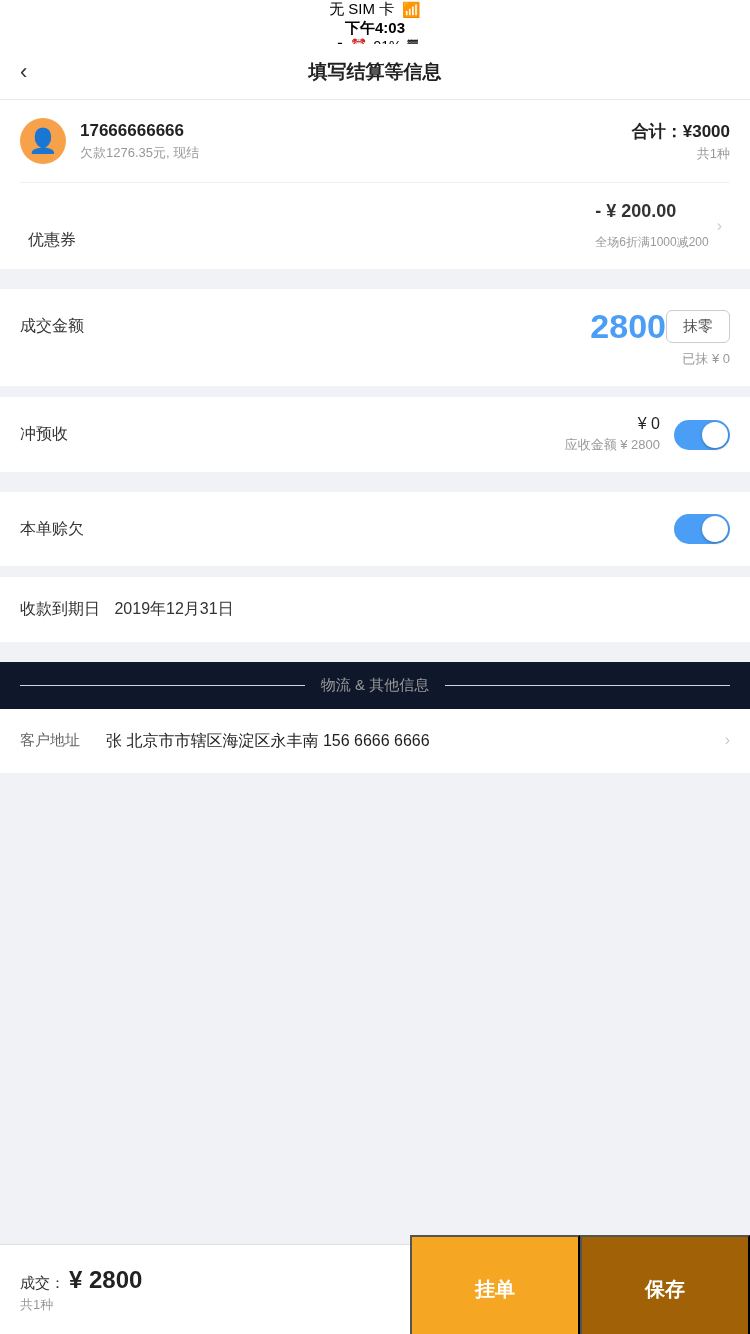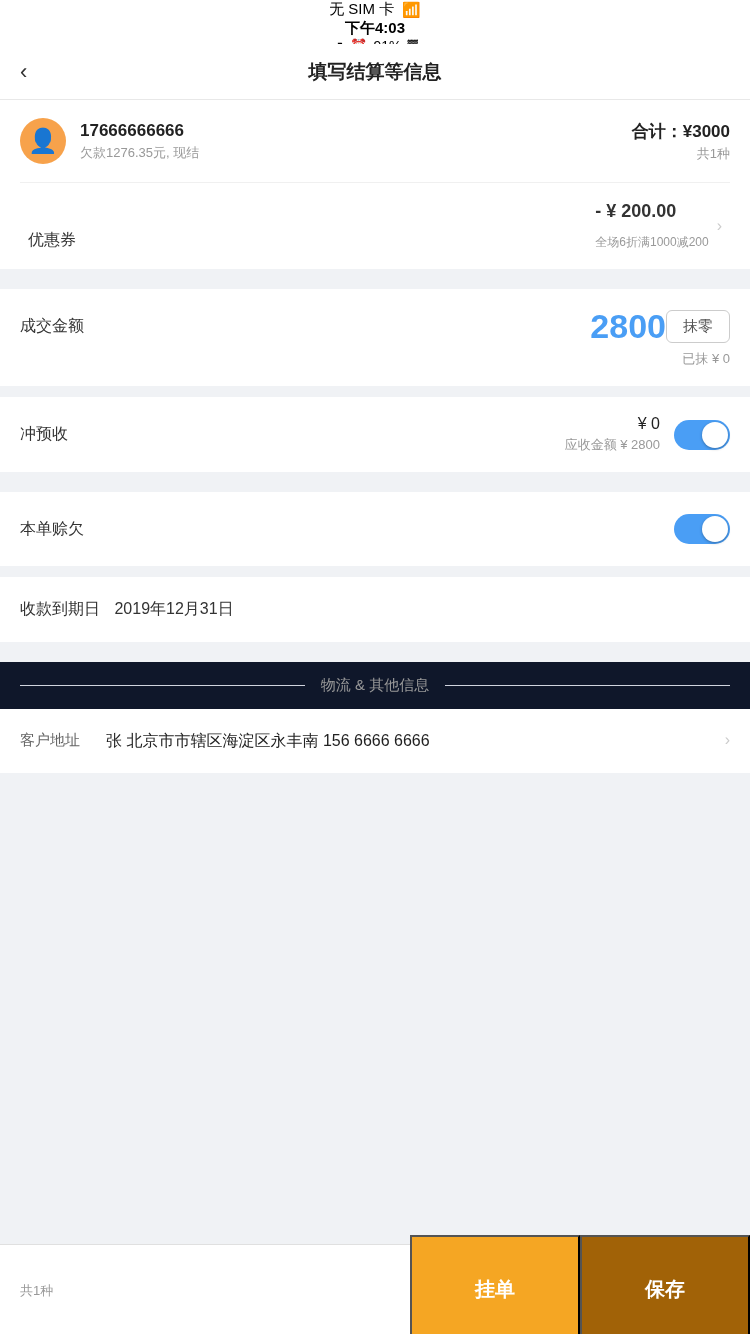--- a/index.html
+++ b/index.html
@@ -339,17 +339,21 @@
     <span class="address-label">客户地址</span>
     <span class="address-value">张 北京市市辖区海淀区永丰南 156 6666 6666</span>
     <span class="address-chevron">›</span>
   </div>
 
   <div class="content-spacer"></div>
 </div>
 
 <div class="bottom-bar">
   <div class="bottom-info">
+    <div style="display:flex; align-items:baseline; gap:4px;">
+      <span class="bottom-deal">成交：</span>
+      <span class="bottom-amount">¥ 2800</span>
+    </div>
     <div class="bottom-count">共1种</div>
   </div>
   <button class="bottom-btn btn-hang">挂单</button>
   <button class="bottom-btn btn-save">保存</button>
 </div>
 
 </body></html>

